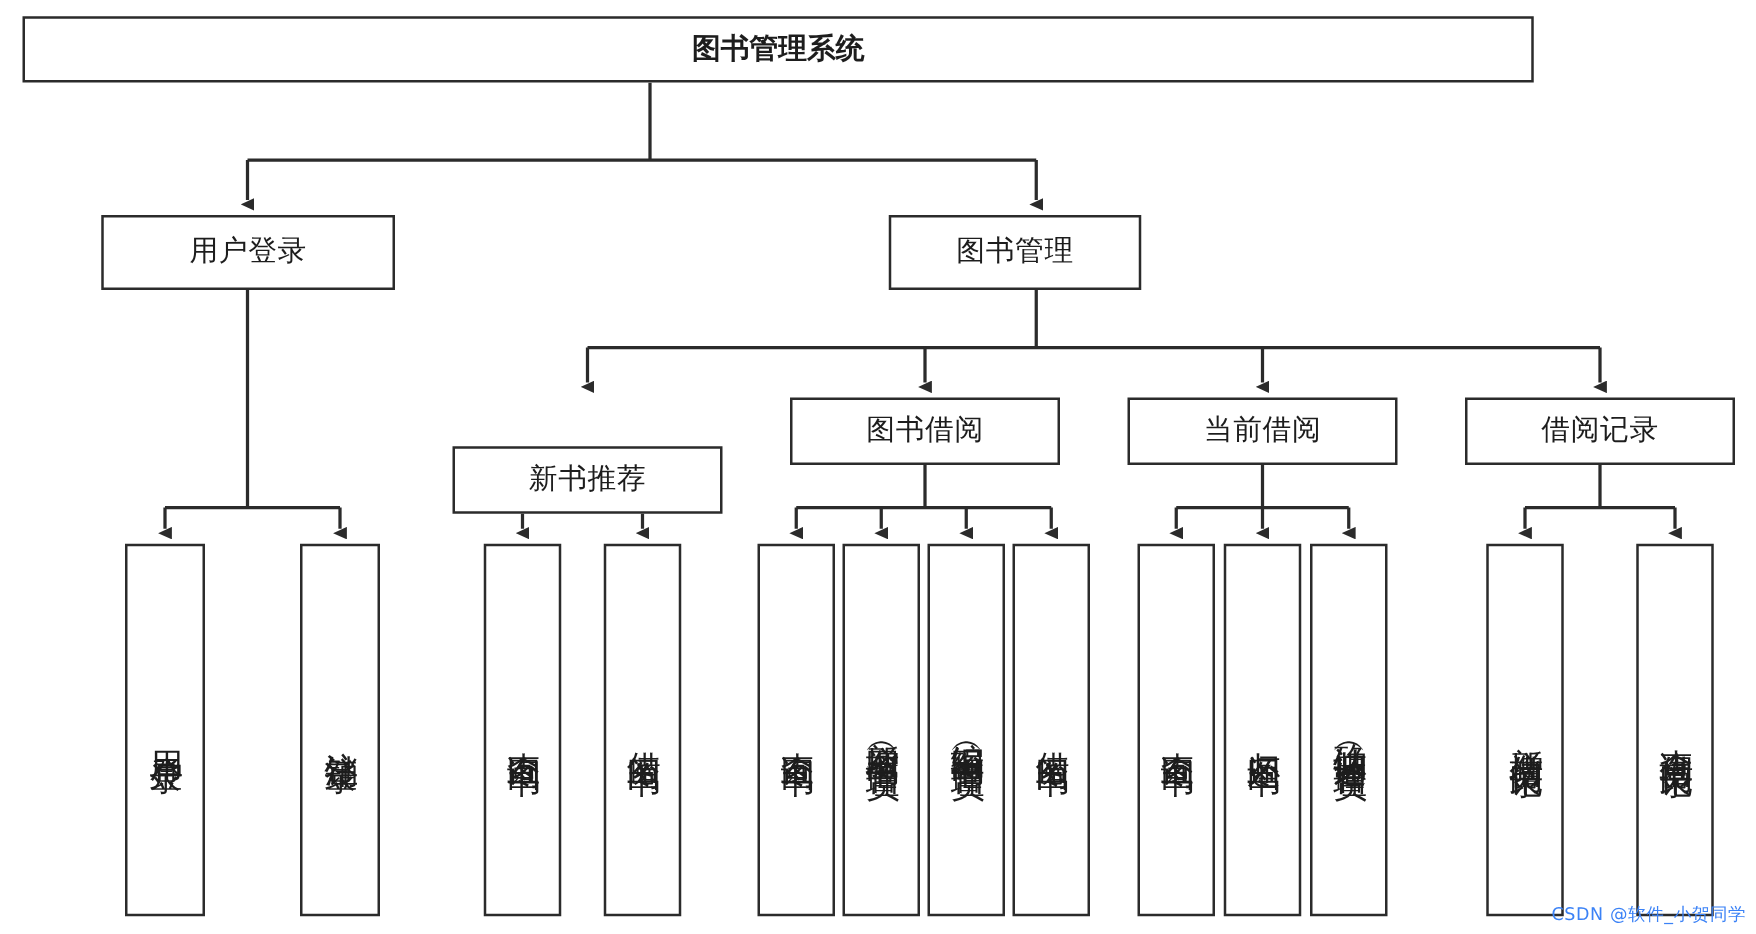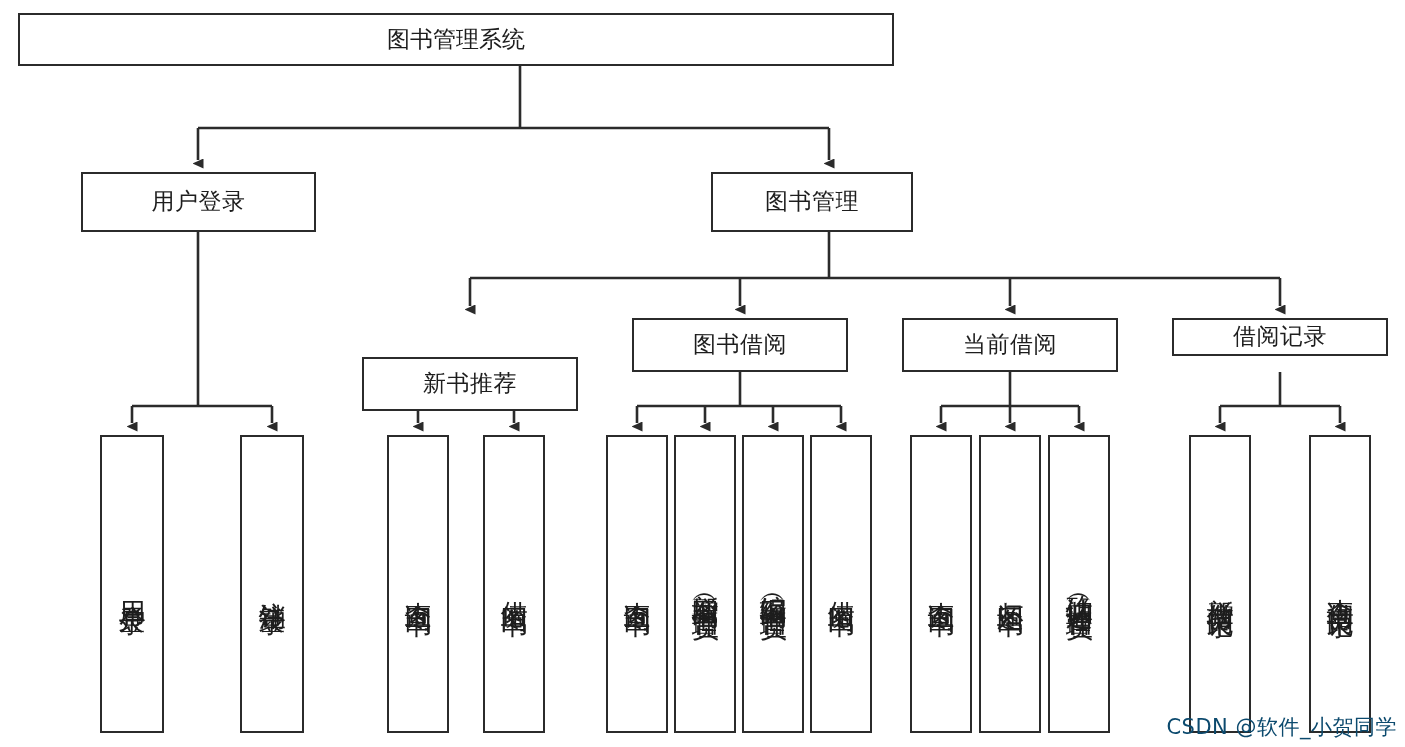--- a/index.html
+++ b/index.html
@@ -50,22 +50,22 @@
     letter-spacing: 3px;
     padding-top: 4px;
     align-items: center;
     justify-content: center;
     white-space: nowrap;
   }
   .watermark {
     position: absolute;
     right: 8px;
     bottom: 6px;
-    font-size: 21px;
-    color: #0c4a6e;
+    font-size: 14px;
+    color: #3b82f6;
     letter-spacing: 0.5px;
     white-space: nowrap;
     user-select: none;
   }
 </style>
 </head>
 <body>
 
 <div id="canvas">
 
@@ -113,29 +113,29 @@
       <path d="M1010,406 L1010,423" marker-end="url(#arrow)"></path>
       <path d="M1079,406 L1079,423" marker-end="url(#arrow)"></path>
 
       <path d="M1280,372 L1280,406"></path>
       <path d="M1220,406 L1340,406"></path>
       <path d="M1220,406 L1220,423" marker-end="url(#arrow)"></path>
       <path d="M1340,406 L1340,423" marker-end="url(#arrow)"></path>
     </g>
   </svg>
 
-  <div class="node node-root" style="left:18px; top:13px; width:876px; height:53px;">图书管理系统</div>
+  <div class="node node-root" style="left:18px; top:13px; width:1209px; height:53px;font-weight:bold;">图书管理系统</div>
 
   <div class="node node-h" style="left:81px; top:172px; width:235px; height:60px;">用户登录</div>
   <div class="node node-h" style="left:711px; top:172px; width:202px; height:60px;">图书管理</div>
 
   <div class="node node-h" style="left:362px; top:318px; width:216px; height:54px;margin-top:39px;">新书推荐</div>
   <div class="node node-h" style="left:902px; top:318px; width:216px; height:54px;">当前借阅</div>
   <div class="node node-h" style="left:632px; top:318px; width:216px; height:54px;">图书借阅</div>
-  <div class="node node-h" style="left:1172px; top:318px; width:216px; height:38px;">借阅记录</div>
+  <div class="node node-h" style="left:1172px; top:318px; width:216px; height:54px;">借阅记录</div>
 
   <div class="node node-v" style="left:100px; top:435px; width:64px; height:298px;">用户登录</div>
   <div class="node node-v" style="left:240px; top:435px; width:64px; height:298px;">注销登录</div>
 
   <div class="node node-v" style="left:387px; top:435px; width:62px; height:298px;">查询图书</div>
   <div class="node node-v" style="left:483px; top:435px; width:62px; height:298px;">借阅图书</div>
 
   <div class="node node-v" style="left:606px; top:435px; width:62px; height:298px;">查询图书</div>
   <div class="node node-v" style="left:674px; top:435px; width:62px; height:298px;">新增图书（管理员）</div>
   <div class="node node-v" style="left:742px; top:435px; width:62px; height:298px;">编辑图书（管理员）</div>

